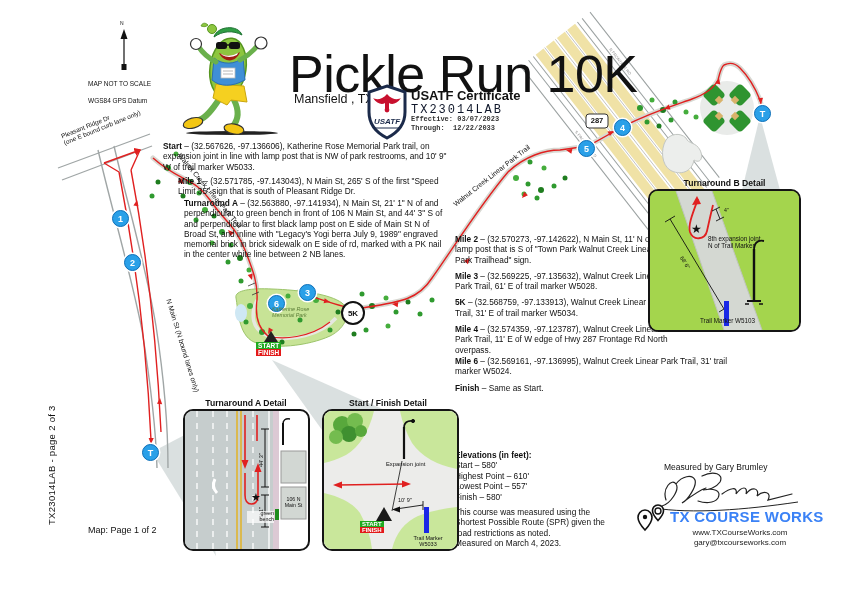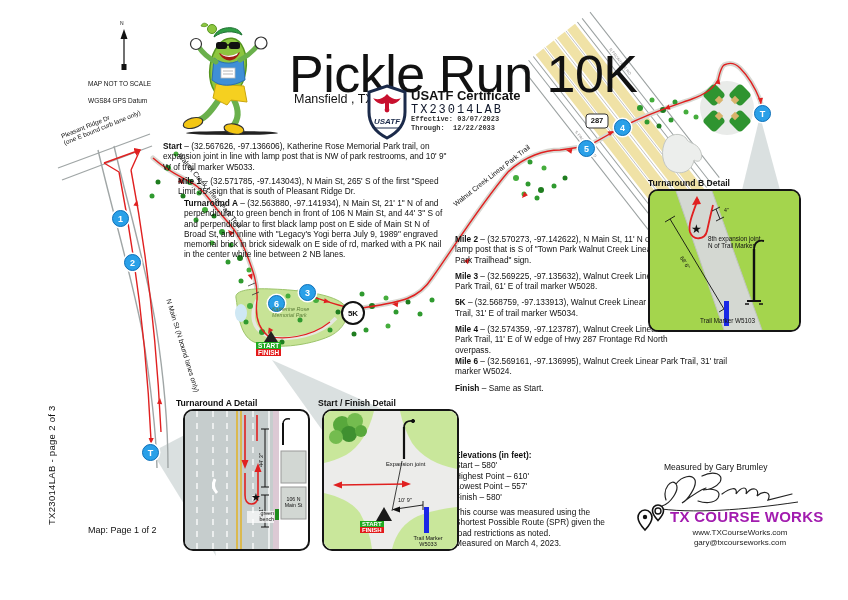--- a/index.html
+++ b/index.html
@@ -8,31 +8,31 @@
   .abs{position:absolute;}
   .vtext{transform:rotate(-90deg);transform-origin:0 0;white-space:nowrap;}
   .title{font-size:52px;font-weight:500;letter-spacing:-0.5px;}
   .city{font-size:12.5px;}
   .desc{font-size:8.3px;line-height:1.24;}
   .desc b{font-weight:bold;}
   p.d{margin:0 0 6px 0;}
   .cert-title{font-size:13px;font-weight:bold;}
   .cert-num{font-family:"Liberation Mono",monospace;font-size:12px;color:#0f172a;letter-spacing:2px;}
   .cert-line{font-family:"Liberation Mono",monospace;font-size:7px;font-weight:bold;color:#333;}
-  .box-title{font-size:8.6px;font-weight:bold;text-align:left;}
+  .box-title{font-size:8.6px;font-weight:bold;text-align:center;}
   .detail-box{border:2px solid #151515;border-radius:10px;overflow:hidden;background:#fff;}
   .chip{display:block;color:#fff;font-weight:bold;text-align:center;}
   .mk{position:absolute;width:15px;height:15px;border-radius:50%;background:#2aa0e8;
       border:1px solid #0d6fb8;box-shadow:0 0 0 1.5px #fff;color:#fff;font-size:9px;font-weight:bold;
       display:flex;align-items:center;justify-content:center;}
   .mk5k{width:20px;height:20px;background:#fff;border:2px solid #111;color:#111;font-size:8px;box-shadow:none;}
   .tri-up{width:0;height:0;border-left:7px solid transparent;border-right:7px solid transparent;border-bottom:11px solid #222;}
   .elev{font-size:8.3px;line-height:1.26;}
   .note{font-size:8.3px;line-height:1.26;}
-  .company{color:#a21caf;font-weight:bold;font-size:15px;letter-spacing:0.3px;white-space:nowrap;}
+  .company{color:#3b82f6;font-weight:bold;font-size:15px;letter-spacing:0.3px;white-space:nowrap;}
   .contact{font-size:8px;color:#222;text-align:center;}
 </style>
 </head>
 <body>
 
 <svg class="abs" style="left:0;top:0" width="848" height="600" viewBox="0 0 848 600">
   <defs>
     <marker id="ra" markerWidth="6" markerHeight="6" refX="4" refY="3" orient="auto">
       <path d="M0,0 L5,3 L0,6 Z" fill="#e02020"></path>
     </marker>

